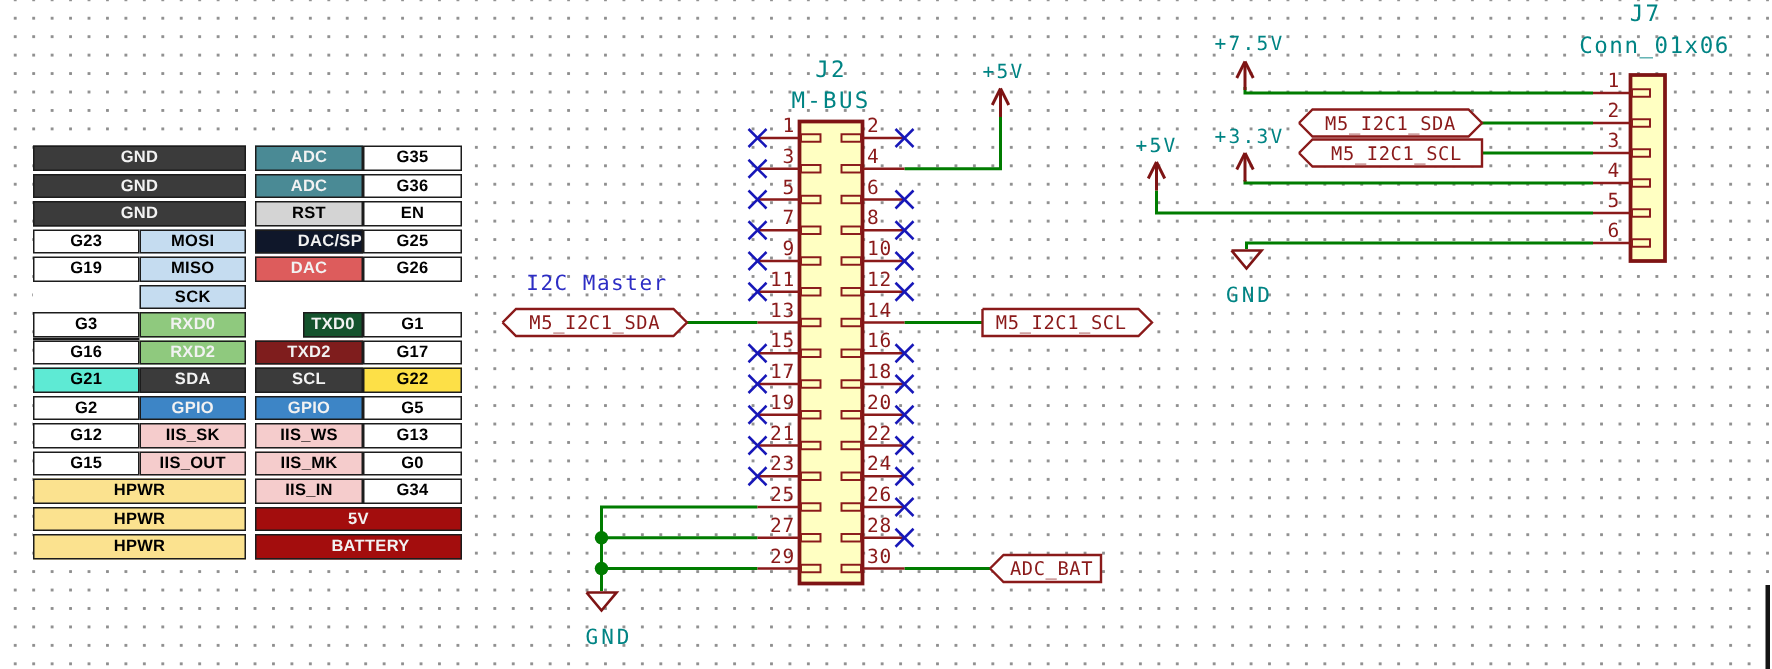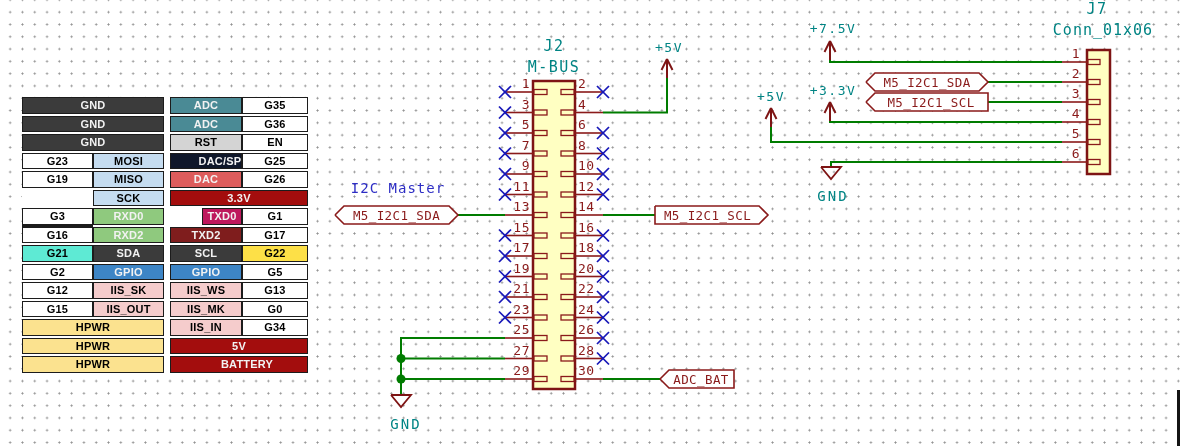--- a/index.html
+++ b/index.html
@@ -47,24 +47,23 @@
       <div class="cell" style="grid-column: 1 / 2; background: rgb(255, 255, 255); color: rgb(0, 0, 0);">G23</div>
       <div class="cell" style="grid-column: 2 / 3; background: rgb(197, 220, 240); color: rgb(0, 0, 0);">MOSI</div>
       <div class="cell" style="grid-column: 4 / 5; background: #0f172a; color: rgb(242, 242, 242); padding-left: 36px;">DAC/SPK</div>
       <div class="cell" style="grid-column: 5 / 6; background: rgb(255, 255, 255); color: rgb(0, 0, 0);">G25</div>
       <div class="cell" style="grid-column: 1 / 2; background: rgb(255, 255, 255); color: rgb(0, 0, 0);">G19</div>
       <div class="cell" style="grid-column: 2 / 3; background: rgb(197, 220, 240); color: rgb(0, 0, 0);">MISO</div>
       <div class="cell" style="grid-column: 4 / 5; background: rgb(221, 92, 92); color: rgb(242, 242, 242);">DAC</div>
       <div class="cell" style="grid-column: 5 / 6; background: rgb(255, 255, 255); color: rgb(0, 0, 0);">G26</div>
       <div class="cell" style="grid-column: 1 / 2; background: rgb(255, 255, 255); color: rgb(0, 0, 0); margin-top: 35px;">G18</div>
       <div class="cell" style="grid-column: 2 / 3; background: rgb(197, 220, 240); color: rgb(0, 0, 0);">SCK</div>
-      <div class="cell" style="grid-column: 4 / 6; background: rgb(163, 13, 13); color: rgb(242, 242, 242);">3.3V</div>
       <div class="cell" style="grid-column: 1 / 2; background: rgb(255, 255, 255); color: rgb(0, 0, 0);">G3</div>
       <div class="cell" style="grid-column: 2 / 3; background: rgb(143, 201, 126); color: rgb(242, 242, 242);">RXD0</div>
-      <div class="cell" style="grid-column: 4 / 5; background: #be185d; color: rgb(242, 242, 242); margin-left: 32px;">TXD0</div>
+      <div class="cell" style="grid-column: 4 / 5; background: #14532d; color: rgb(242, 242, 242); margin-left: 32px;">TXD0</div>
       <div class="cell" style="grid-column: 5 / 6; background: rgb(255, 255, 255); color: rgb(0, 0, 0);">G1</div>
       <div class="cell" style="grid-column: 1 / 2; background: rgb(255, 255, 255); color: rgb(0, 0, 0);">G16</div>
       <div class="cell" style="grid-column: 2 / 3; background: rgb(143, 201, 126); color: rgb(242, 242, 242);">RXD2</div>
       <div class="cell" style="grid-column: 4 / 5; background: #7f1d1d; color: rgb(242, 242, 242);">TXD2</div>
       <div class="cell" style="grid-column: 5 / 6; background: rgb(255, 255, 255); color: rgb(0, 0, 0);">G17</div>
       <div class="cell" style="grid-column: 1 / 2; background: #5eead4; color: rgb(0, 0, 0);">G21</div>
       <div class="cell" style="grid-column: 2 / 3; background: rgb(59, 59, 59); color: rgb(242, 242, 242);">SDA</div>
       <div class="cell" style="grid-column: 4 / 5; background: rgb(59, 59, 59); color: rgb(242, 242, 242);">SCL</div>
       <div class="cell" style="grid-column: 5 / 6; background: #fde047; color: rgb(0, 0, 0);">G22</div>
       <div class="cell" style="grid-column: 1 / 2; background: rgb(255, 255, 255); color: rgb(0, 0, 0);">G2</div>

